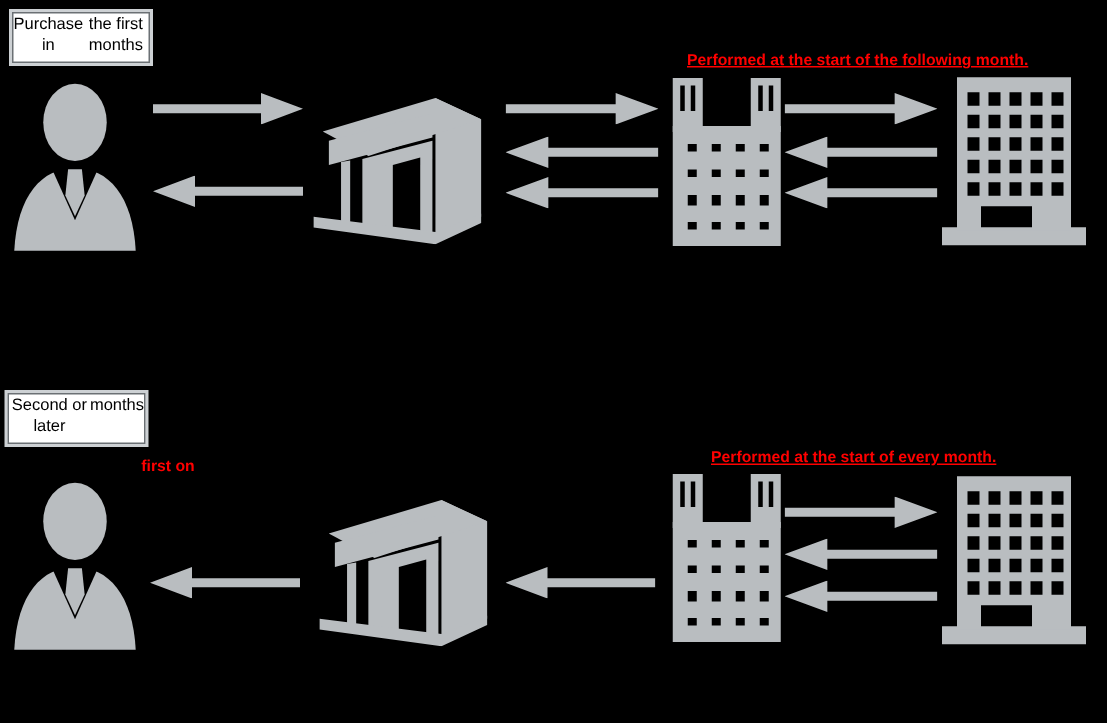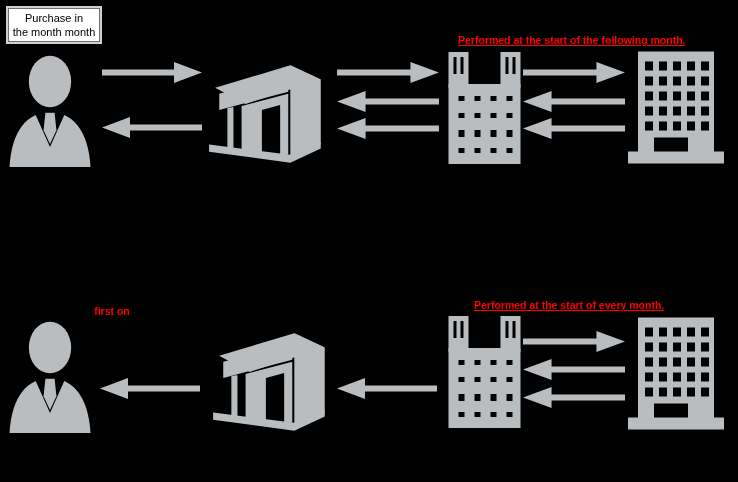--- a/index.html
+++ b/index.html
@@ -13,21 +13,21 @@
   .label-box {
     position: absolute;
     background: #ffffff;
     border: 1px solid #6b7074;
     box-shadow: 0 0 0 2px #cdd1d4;
     color: #000000;
     font-size: 11px;
     line-height: 1.3;
     text-align: center;
     display: flex;
-    flex-direction: column;
+    flex-direction: row;
     justify-content: center;
   }
   .red-note {
     position: absolute;
     color: #ff0000;
     font-weight: bold;
     font-size: 10.5px;
     line-height: 1.1;
     white-space: nowrap;
     text-decoration: underline;
@@ -128,21 +128,21 @@
     <symbol id="sym-arrow-left" viewBox="0 0 100 24" preserveAspectRatio="none">
       <polygon points="100,8.5 28,8.5 28,0 0,12 28,24 28,15.5 100,15.5" fill="#b9bdc0"></polygon>
     </symbol>
   </defs>
 </svg>
 
 <div class="canvas">
 
   <div class="label-box" style="left:8px; top:8px; width:90px; height:32px;">
     <span>Purchase in</span>
-    <span>the month month</span>
+    <span>the first months</span>
   </div>
 
   <div class="red-note" style="left:458px; top:35px;">Performed at the start of the following month.</div>
 
   <svg class="icon" style="left:4px; top:54px;" width="92" height="114">
       <use href="#sym-person"></use>
     </svg>
 
   <svg class="arrow" style="left:102px; top:62px;" width="100" height="21">
       <use href="#sym-arrow-right"></use>
@@ -176,20 +176,24 @@
       <use href="#sym-arrow-left"></use>
     </svg>
   <svg class="arrow" style="left:523px; top:118px;" width="102" height="21">
       <use href="#sym-arrow-left"></use>
     </svg>
 
   <svg class="icon" style="left:626px; top:51px;" width="100" height="113">
       <use href="#sym-office"></use>
     </svg>
 
+  <div class="label-box" style="left:5px; top:262px; width:90px; height:32px;">
+    <span>Second or later</span>
+    <span>months</span>
+  </div>
 
   <div class="red-status" style="left:42px; top:305px; width:140px;">
     <div>first on</div>
   </div>
 
   <div class="red-note" style="left:474px; top:300px;">Performed at the start of every month.</div>
 
   <svg class="icon" style="left:4px; top:320px;" width="92" height="114">
       <use href="#sym-person"></use>
     </svg>

